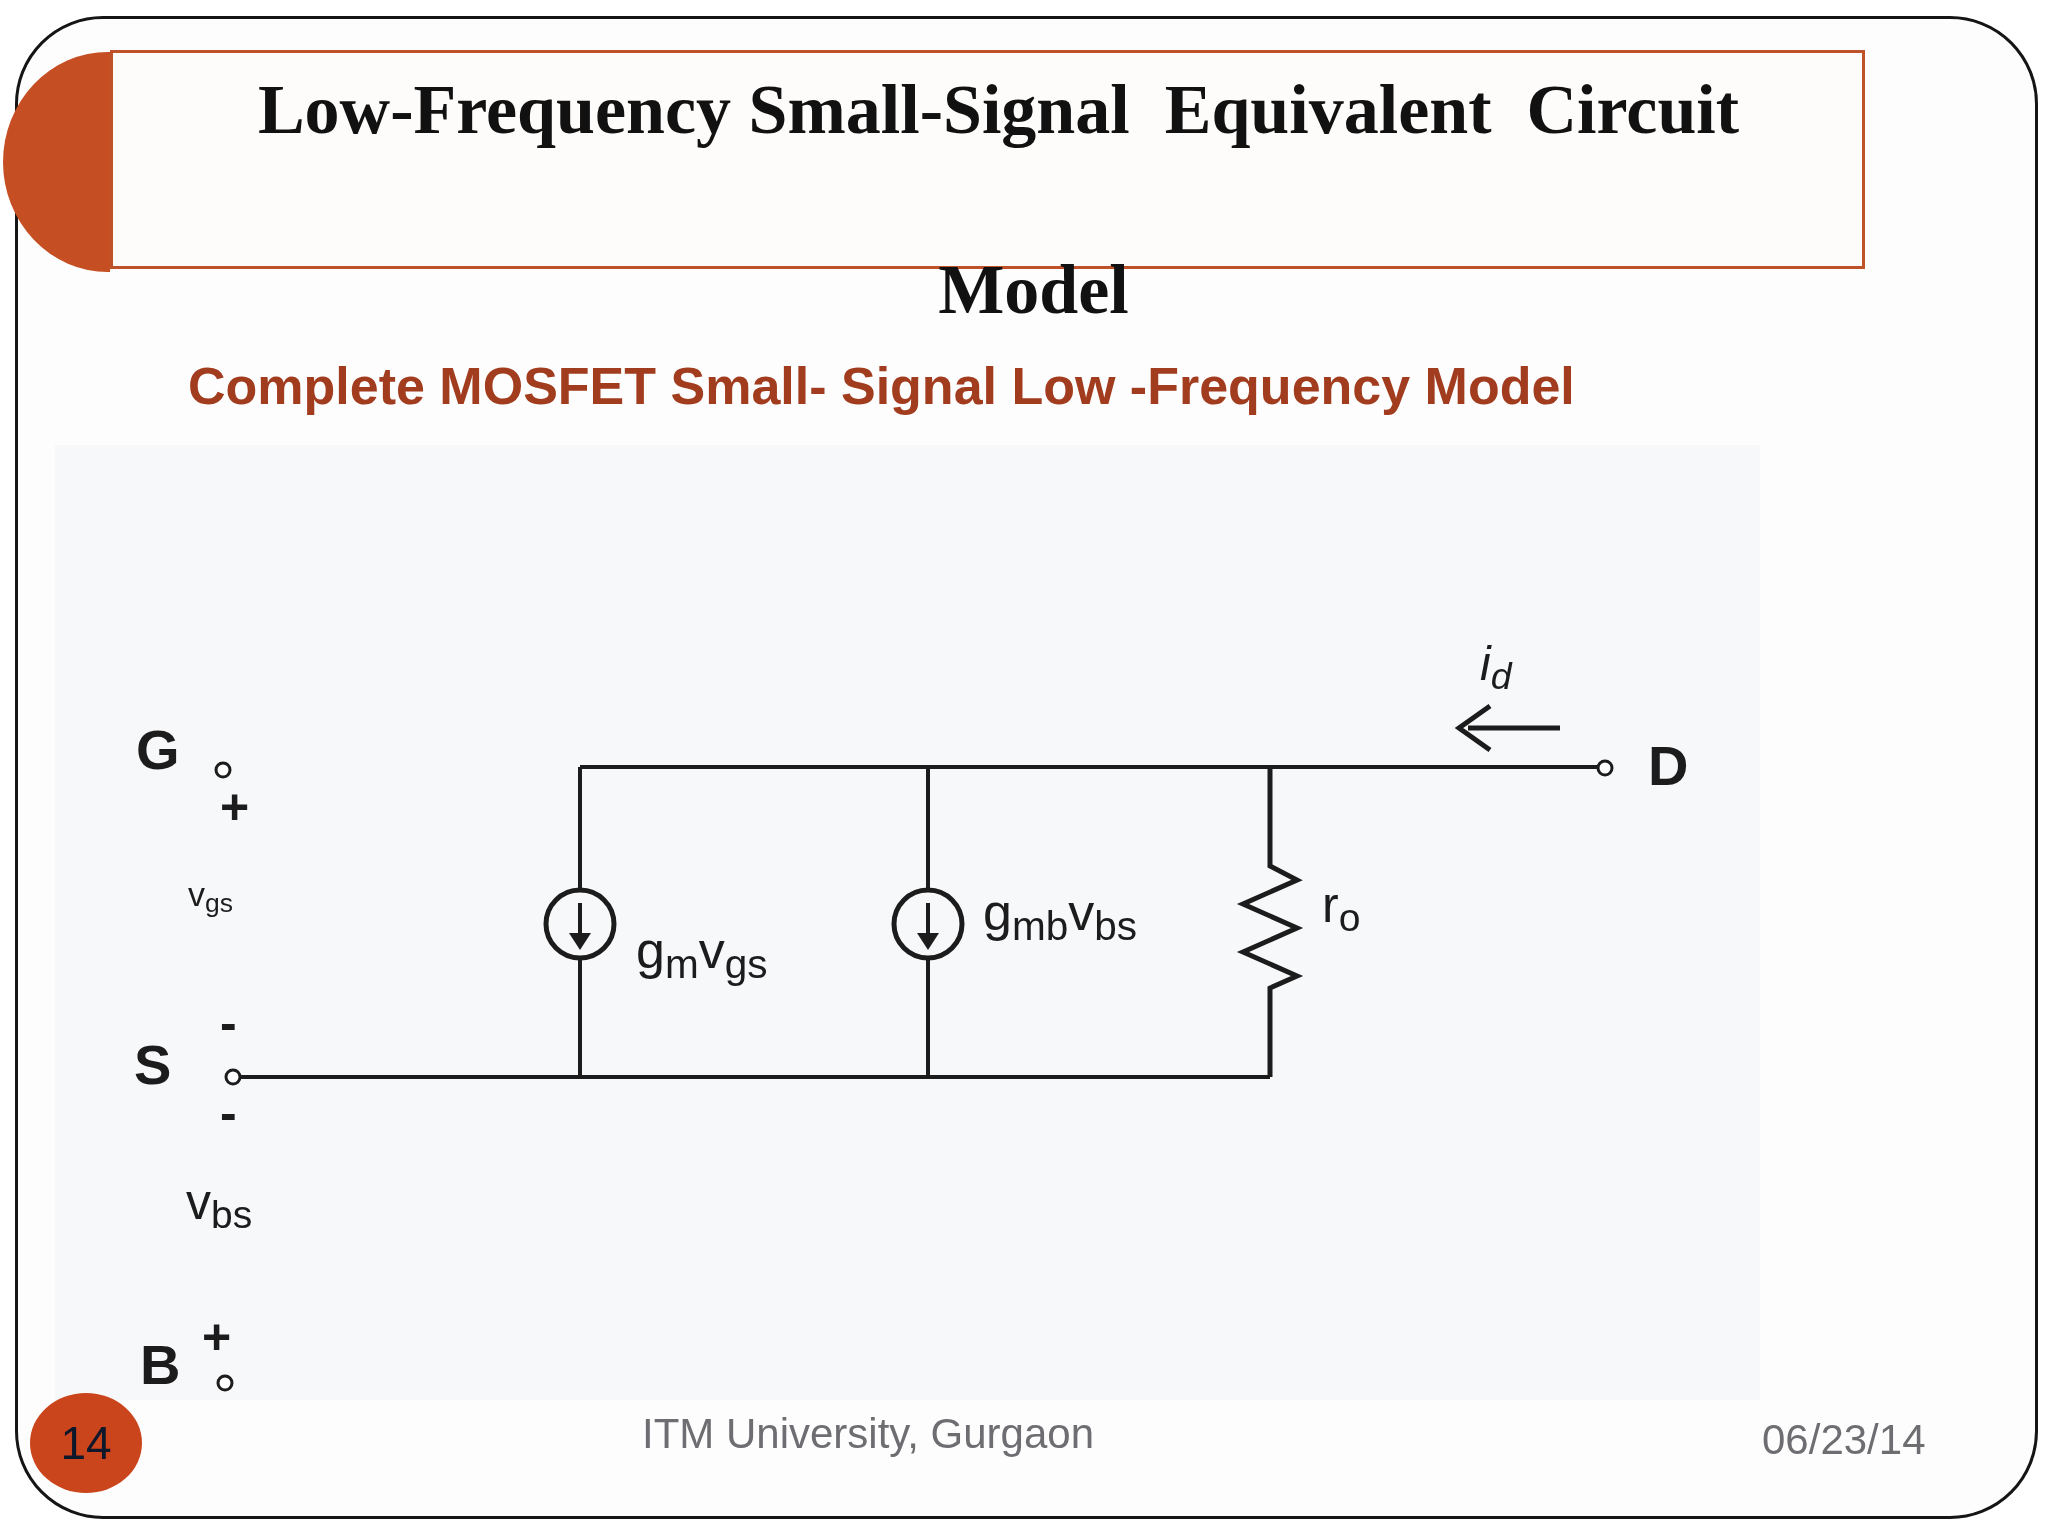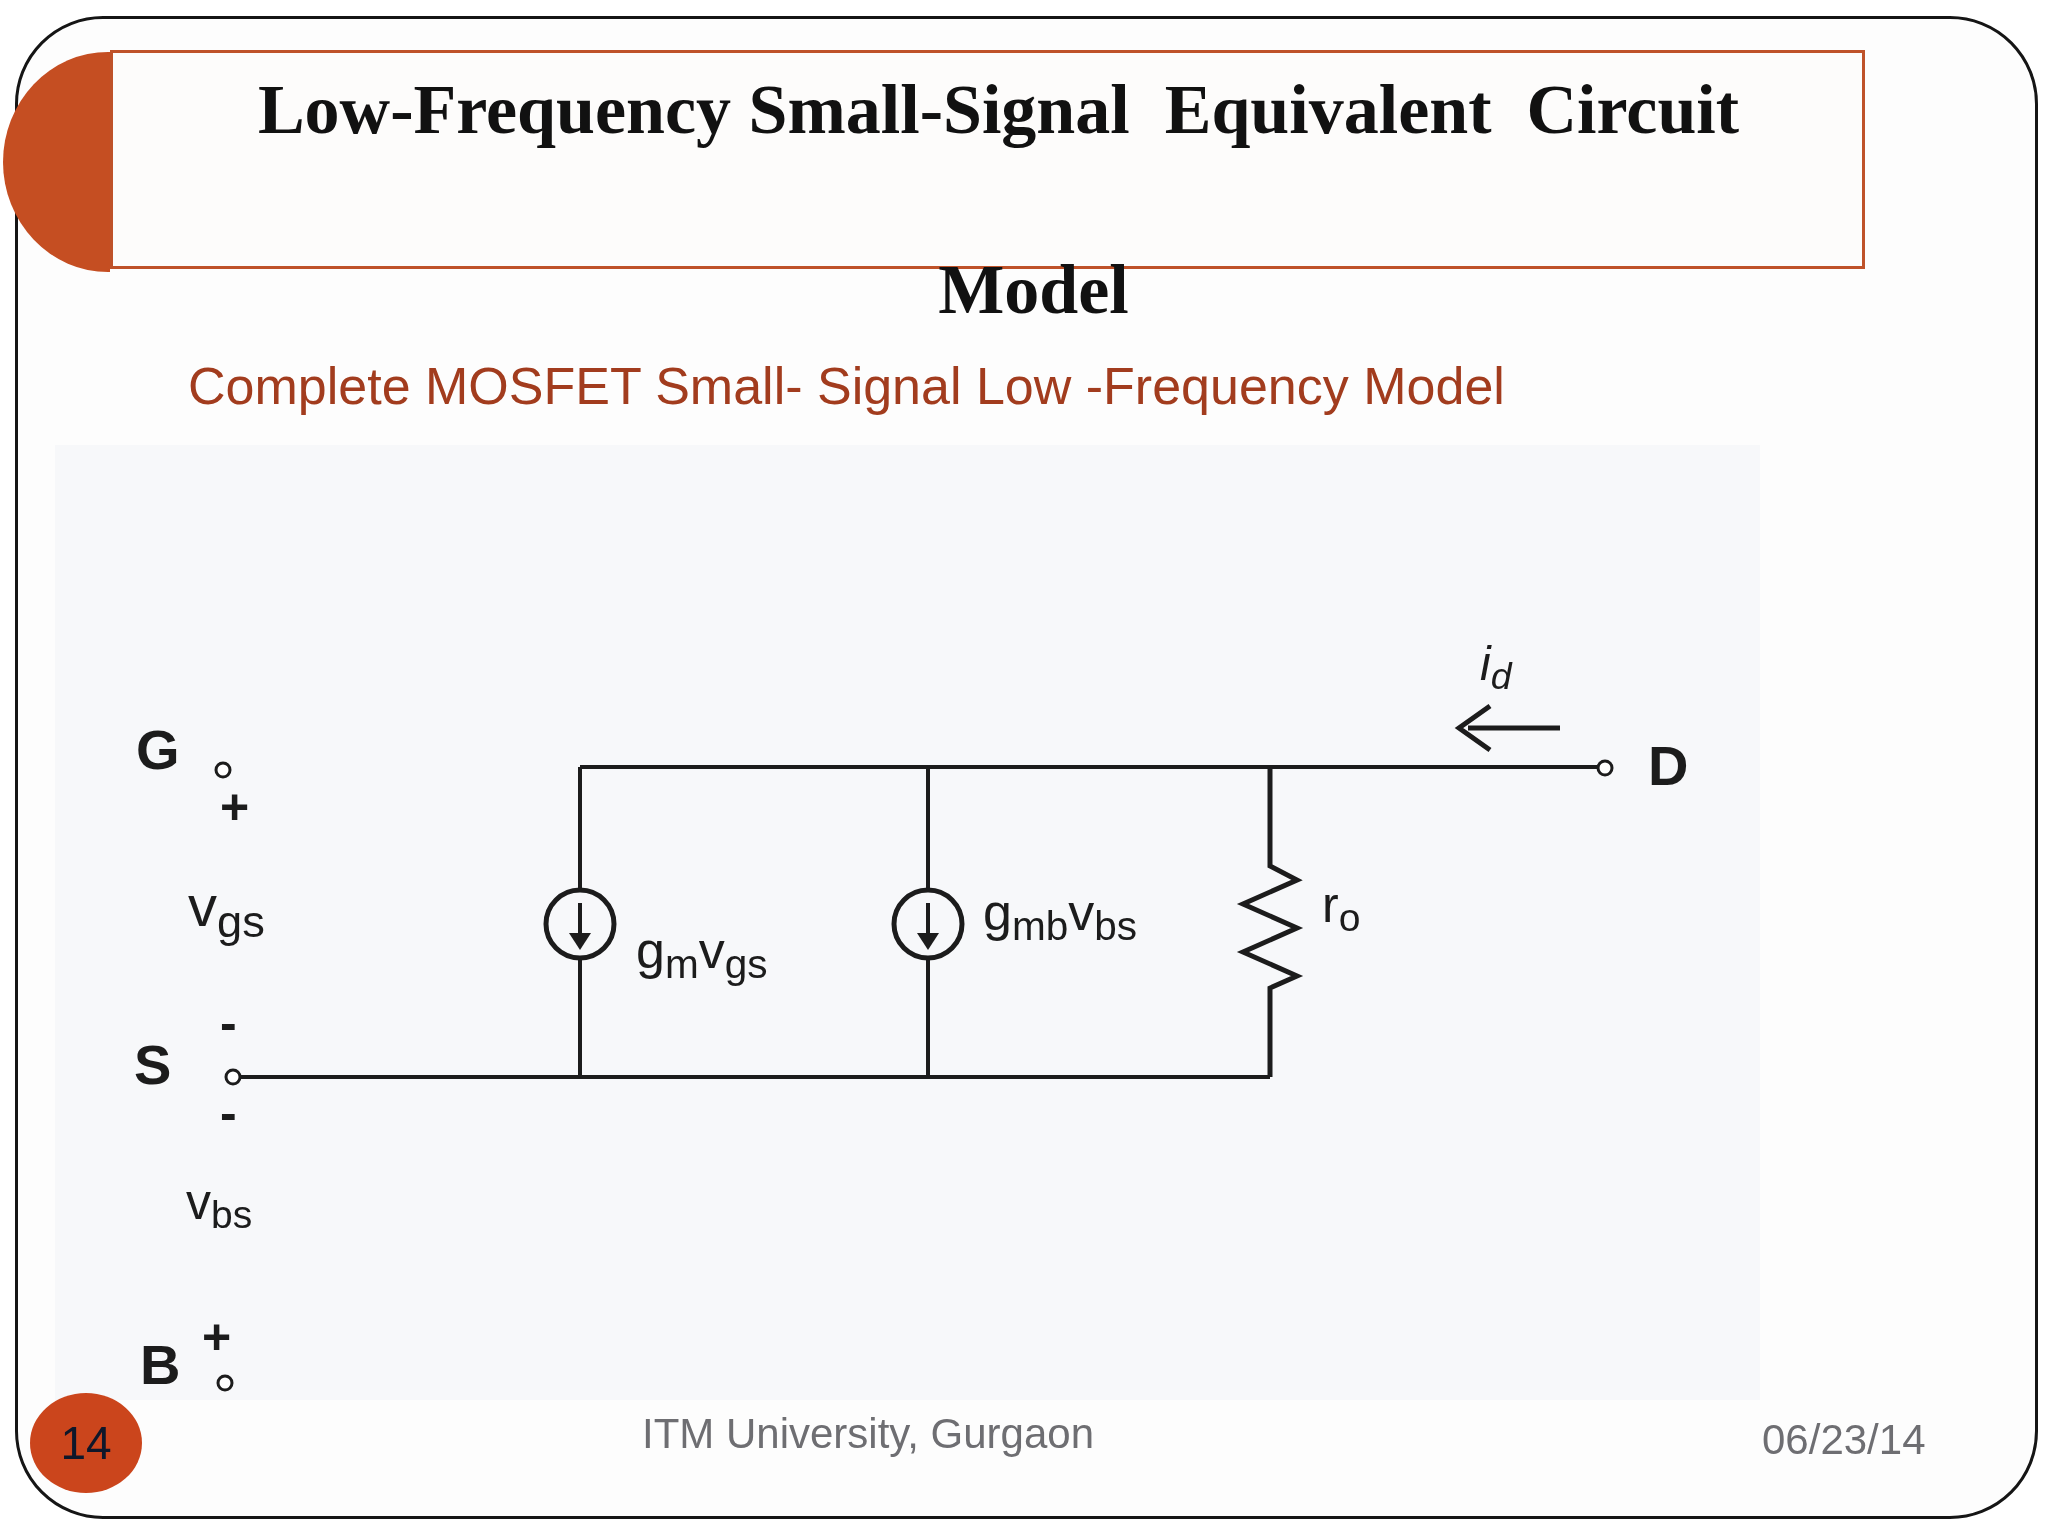--- a/index.html
+++ b/index.html
@@ -26,21 +26,21 @@
   .accent-semicircle{position:absolute;left:3px;top:52px;width:107px;height:220px;
       background:var(--accent-orange);
       border-radius:107px 0 0 107px / 112px 0 0 112px;}
 
   .title-box{position:absolute;left:110px;top:50px;width:1755px;height:219px;
       border:3px solid var(--title-border);background:#fdfcfb;box-sizing:border-box;}
   .title-text{width:100%;padding-top:12px;text-align:center;
       font-family:"Liberation Serif",serif;font-weight:700;font-size:70px;line-height:90px;
       color:#111;white-space:pre-wrap;margin-left:11px;}
 
-  .subtitle{position:absolute;left:188px;top:356px;font-size:52px;font-weight:400;
+  .subtitle{position:absolute;left:188px;top:356px;font-size:52px;font-weight:700;
       color:var(--heading-red);white-space:pre;}
 
   svg.circuit{position:absolute;left:0;top:0;width:2048px;height:1536px;}
   .wire{stroke:var(--ink);stroke-width:4;fill:none;}
   .comp{stroke:var(--ink);stroke-width:5;fill:none;}
   .term{stroke:var(--ink);stroke-width:3;fill:#ffffff;}
   .arrowfill{fill:var(--ink);stroke:none;}
 
   .clabel{position:absolute;font-size:52px;line-height:1;color:var(--ink);white-space:nowrap;}
   .term-letter{font-size:56px;font-weight:700;}
@@ -100,21 +100,21 @@
   </g>
 
   <circle class="term" cx="223" cy="770" r="7"></circle>
   <circle class="term" cx="233" cy="1077" r="7"></circle>
   <circle class="term" cx="225" cy="1383" r="7"></circle>
   <circle class="term" cx="1605" cy="768" r="7"></circle>
 </svg>
 
 <div class="clabel term-letter abs" style="left:136px;top:722px;">G</div>
 <div class="clabel sign abs" style="left:220px;top:782px;">+</div>
-<div class="clabel abs" style="left:188px;top:877px;font-size:58px;"><span>v</span><span class="sub">gs</span></div>
+<div class="clabel abs" style="left:188px;top:877px;font-size:34px;"><span>v</span><span class="sub">gs</span></div>
 
 <div class="clabel sign abs" style="left:220px;top:998px;">-</div>
 <div class="clabel term-letter abs" style="left:134px;top:1037px;">S</div>
 <div class="clabel sign abs" style="left:220px;top:1088px;">-</div>
 
 <div class="clabel abs" style="left:186px;top:1177px;font-size:50px;"><span>v</span><span class="sub">bs</span></div>
 
 <div class="clabel sign abs" style="left:202px;top:1312px;">+</div>
 <div class="clabel term-letter abs" style="left:140px;top:1337px;">B</div>
 

